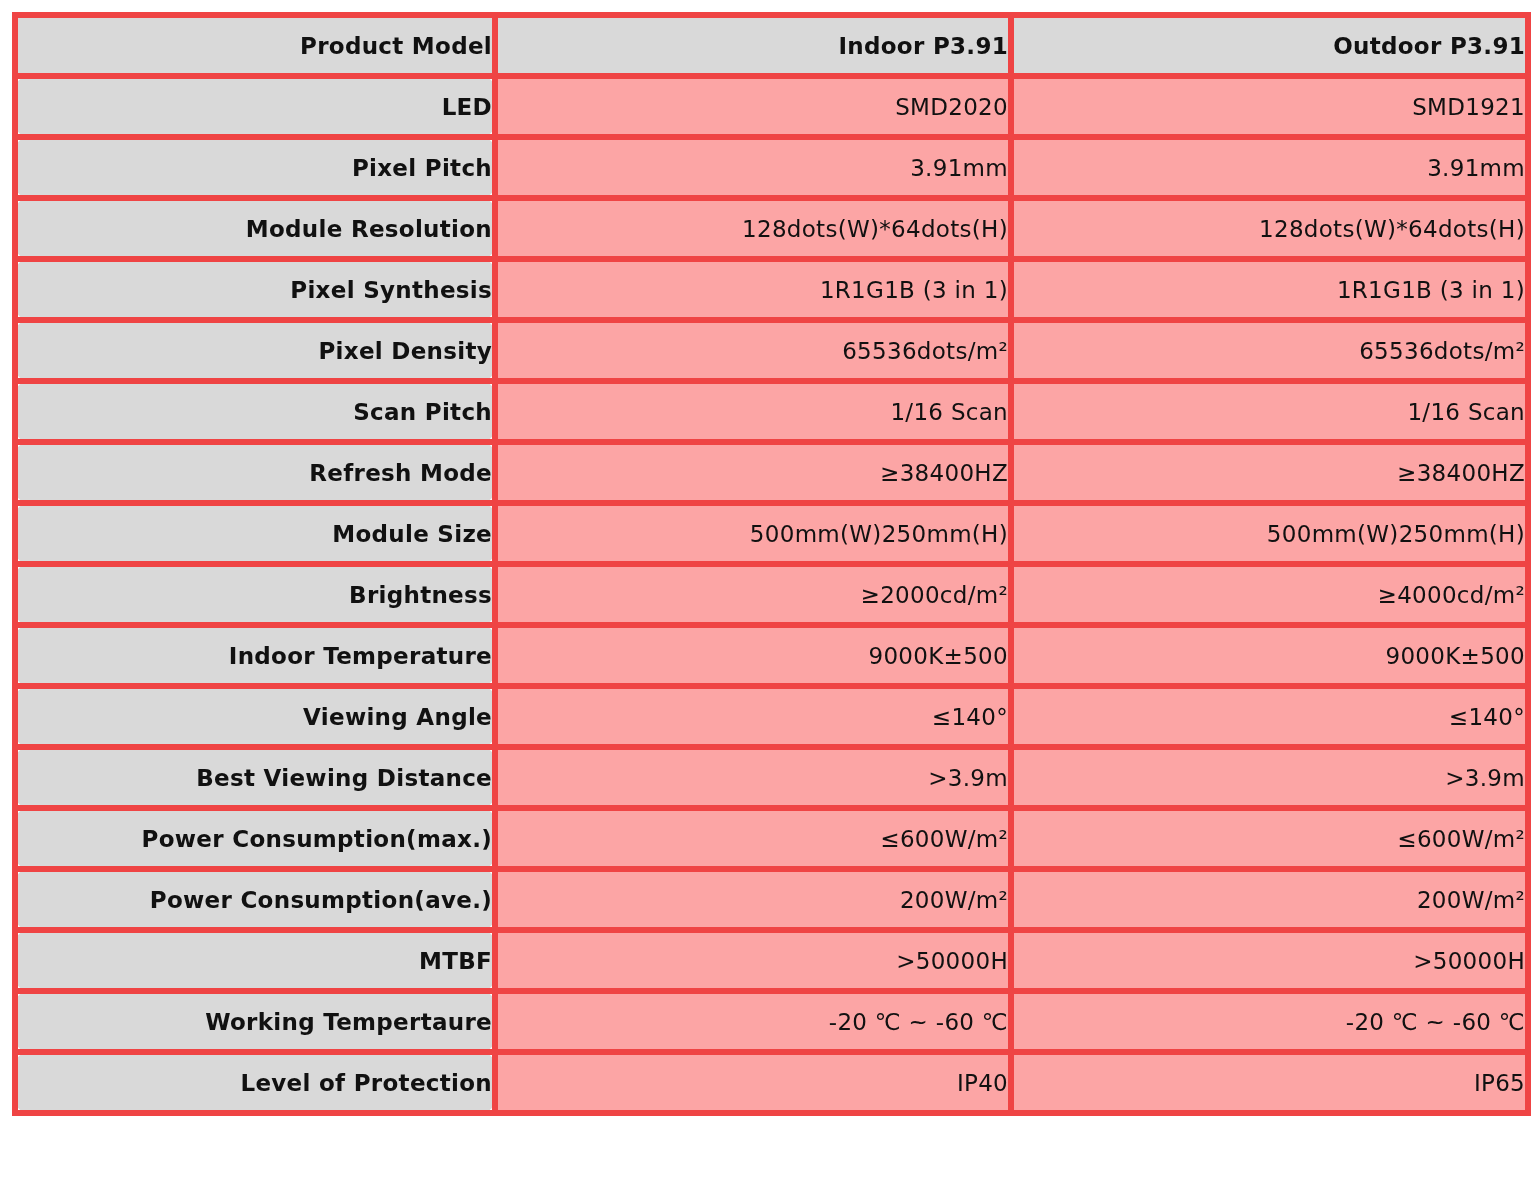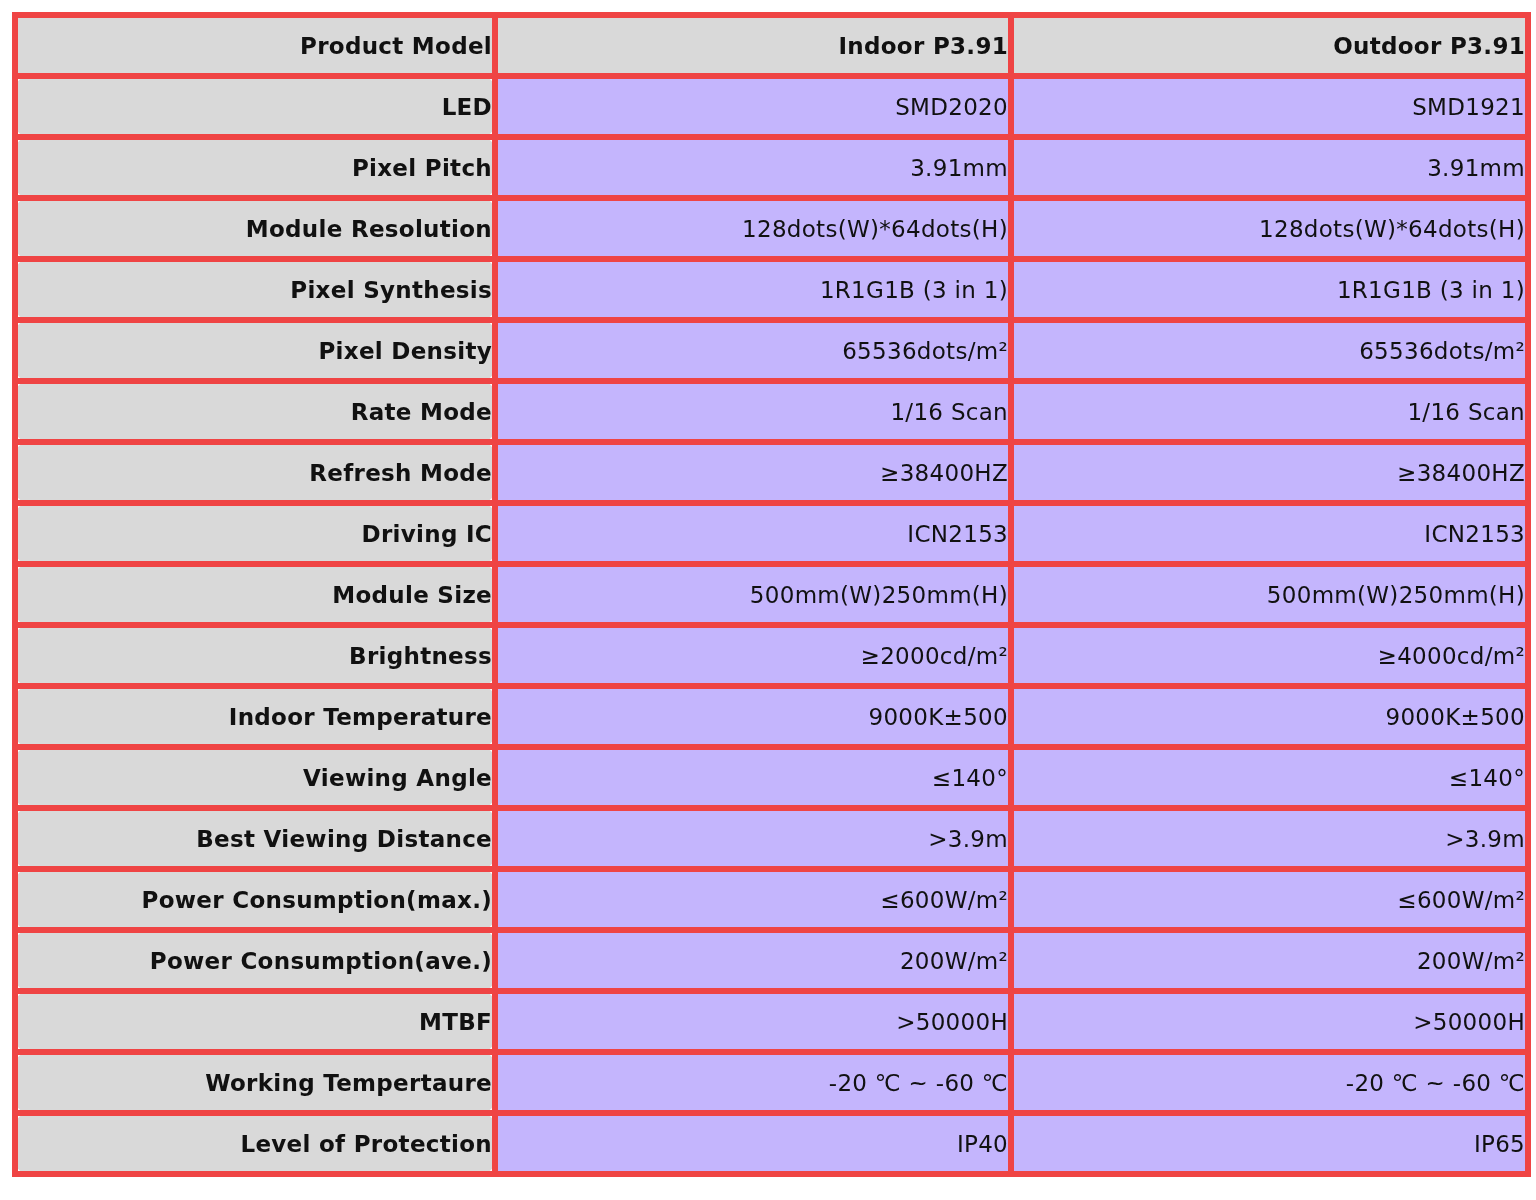--- a/index.html
+++ b/index.html
@@ -12,21 +12,21 @@
   table.spec td, table.spec th {
     border: 6px solid #ef4444;
     height: 55px; padding: 0; text-align: right; vertical-align: middle;
     font-size: 23px; letter-spacing: 0.3px;
   }
   col.c0 { width: 480px; }
   col.c1 { width: 516px; }
   col.c2 { width: 517px; }
   th { background: #d9d9d9; font-weight: bold; font-size: 23px; }
   td.label { background: #d9d9d9; font-weight: bold; border-radius: 14px; }
-  td.val { background: #c4b5fd; font-weight: normal; margin-top: 16px; }
+  td.val { background: #fca5a5; font-weight: normal; margin-top: 16px; }
 </style>
 </head>
 <body>
 
 <table class="spec">
   <colgroup>
       <col class="c0">
       <col class="c1">
       <col class="c2">
     </colgroup>
@@ -57,33 +57,28 @@
         <td class="label">Pixel Synthesis</td>
         <td class="val">1R1G1B (3 in 1)</td>
         <td class="val">1R1G1B (3 in 1)</td>
       </tr>
       <tr>
         <td class="label">Pixel Density</td>
         <td class="val">65536dots/m²</td>
         <td class="val">65536dots/m²</td>
       </tr>
       <tr>
-        <td class="label">Rate Mode</td>
+        <td class="label">Scan Pitch</td>
         <td class="val">1/16 Scan</td>
         <td class="val">1/16 Scan</td>
       </tr>
       <tr>
         <td class="label">Refresh Mode</td>
         <td class="val">≥38400HZ</td>
         <td class="val">≥38400HZ</td>
-      </tr>
-      <tr>
-        <td class="label">Driving IC</td>
-        <td class="val">ICN2153</td>
-        <td class="val">ICN2153</td>
       </tr>
       <tr>
         <td class="label">Module Size</td>
         <td class="val">500mm(W)250mm(H)</td>
         <td class="val">500mm(W)250mm(H)</td>
       </tr>
       <tr>
         <td class="label">Brightness</td>
         <td class="val">≥2000cd/m²</td>
         <td class="val">≥4000cd/m²</td>

